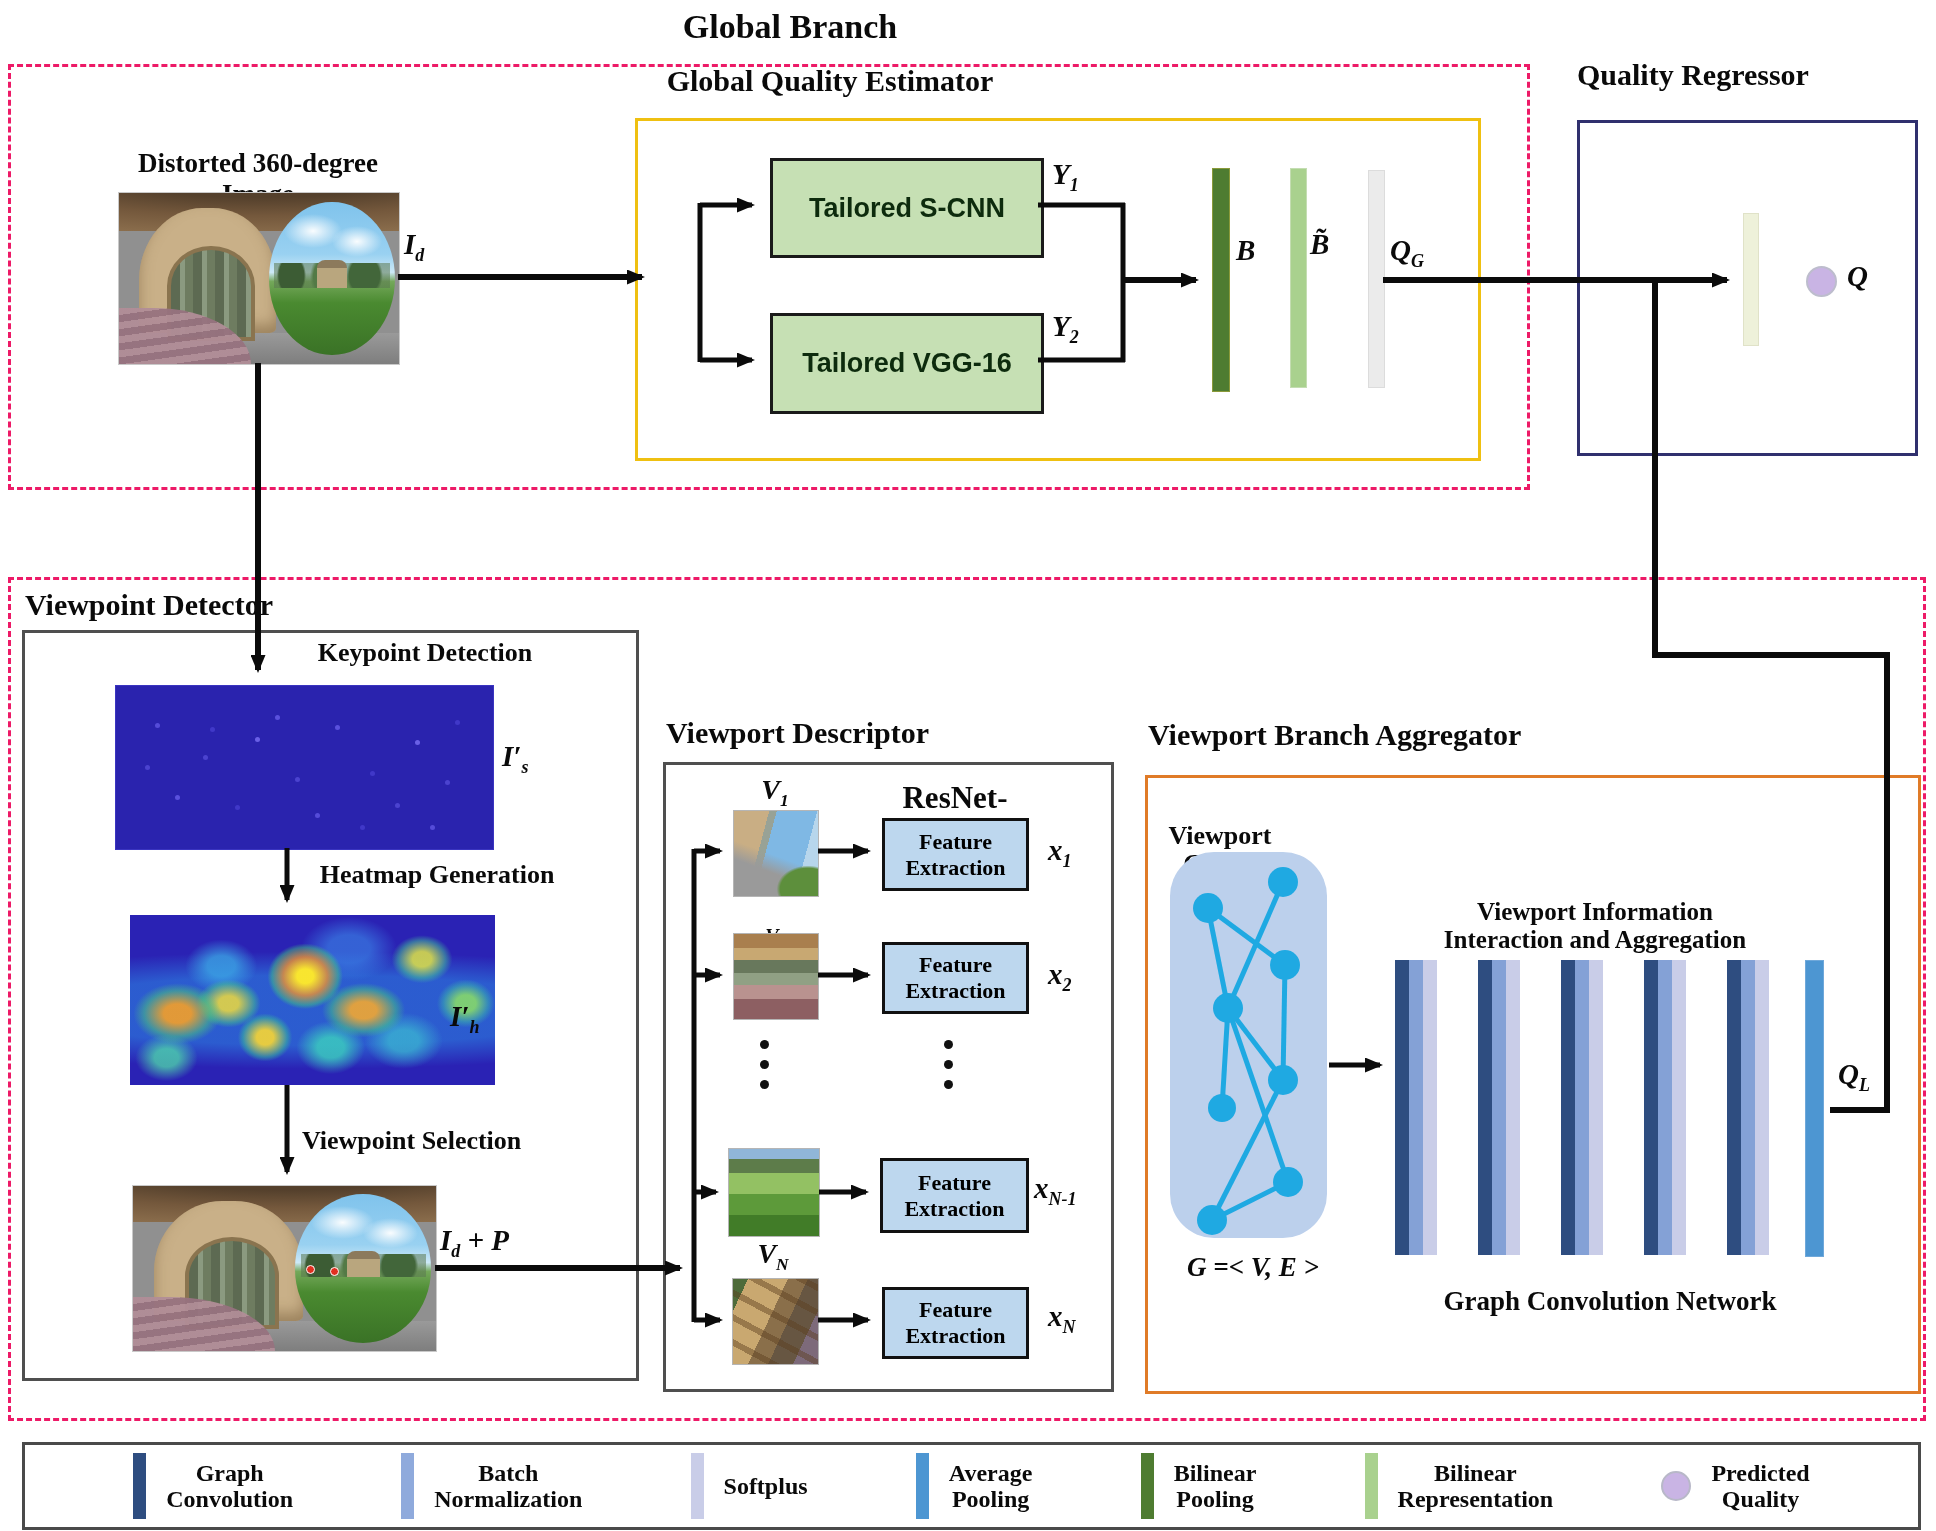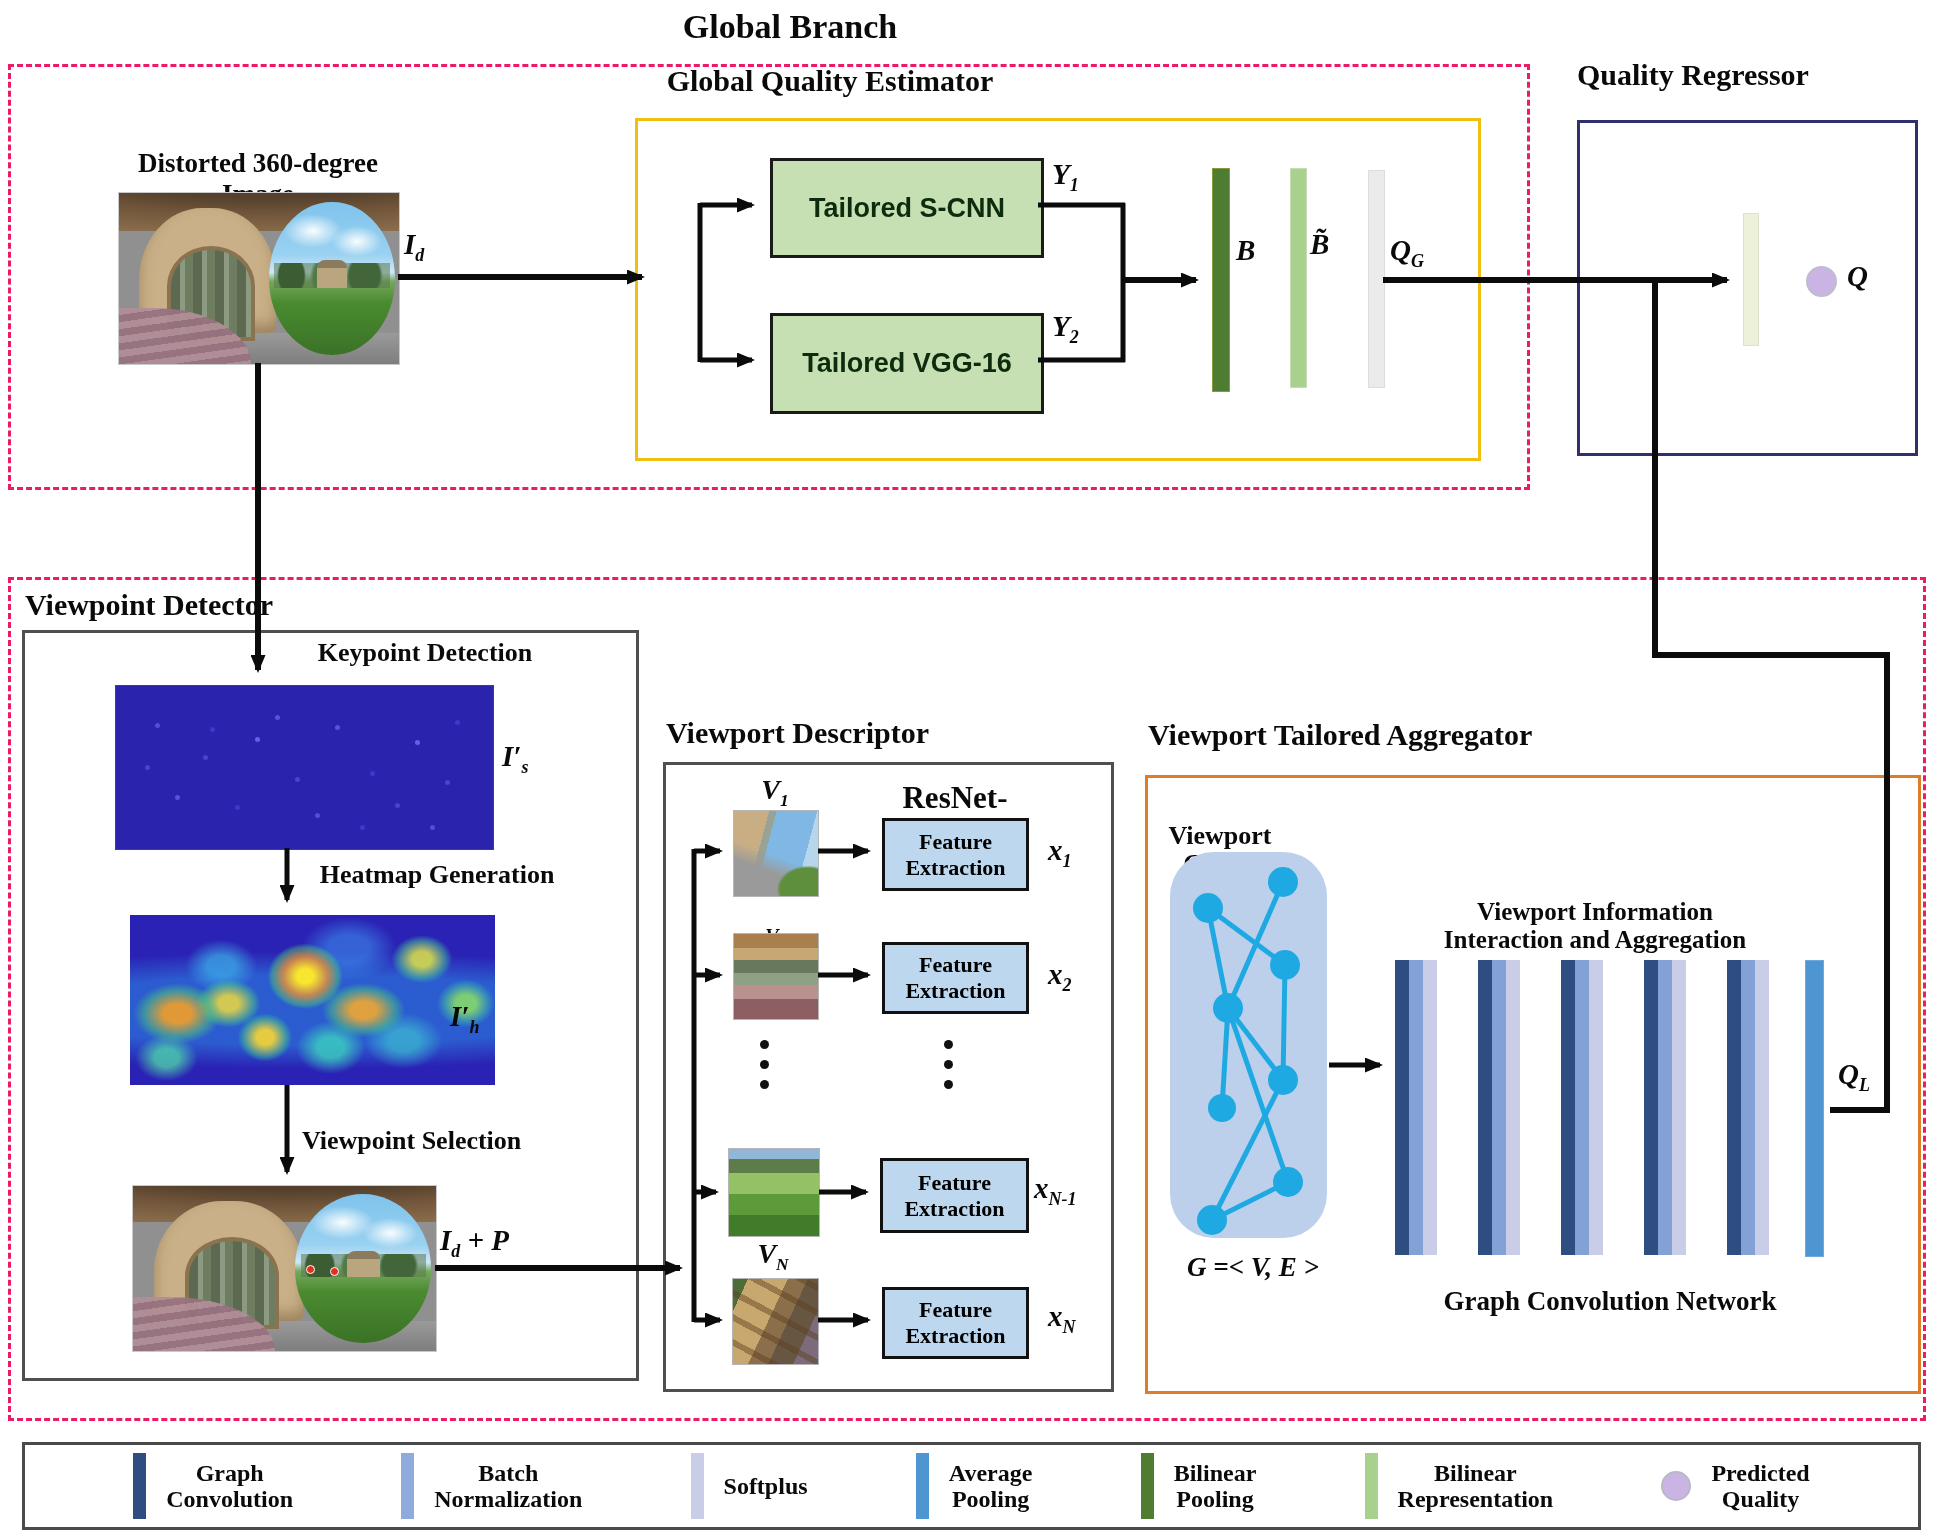--- a/index.html
+++ b/index.html
@@ -237,21 +237,21 @@
     </div>
   <div class="abs math" style="left:1034px;top:1172px;"><span>x</span><sub>N-1</sub></div>
 
   <div class="abs math ctr" style="left:733px;top:1238px;width:80px;font-size:28px;"><span>V</span><sub>N</sub></div>
   <div class="thumb th-v4" style="left:732px;top:1278px;width:85px;height:85px;"></div>
   <div class="febox" style="left:882px;top:1287px;width:141px;height:66px;">
       <span>Feature Extraction</span>
     </div>
   <div class="abs math" style="left:1048px;top:1300px;"><span>x</span><sub>N</sub></div>
 
-  <div class="abs sec-title" style="left:1148px;top:718px;width:520px;">Viewport Tailored Aggregator</div>
+  <div class="abs sec-title" style="left:1148px;top:718px;width:520px;">Viewport Branch Aggregator</div>
   <div class="obox" style="left:1145px;top:775px;width:770px;height:613px;"></div>
 
   <div class="abs step-lbl ctr pre" style="left:1140px;top:790px;width:160px;line-height:28px;margin-top:32px;">Viewport
 Graph</div>
 
   <div class="abs" style="left:1170px;top:852px;width:157px;height:386px;background:#bcd0ec;border-radius:44px;">
     <svg width="157" height="386" viewBox="0 0 157 386">
       <line class="gedge" x1="38" y1="56" x2="115" y2="113"></line>
       <line class="gedge" x1="38" y1="56" x2="58" y2="156"></line>
       <line class="gedge" x1="113" y1="30" x2="58" y2="156"></line>

